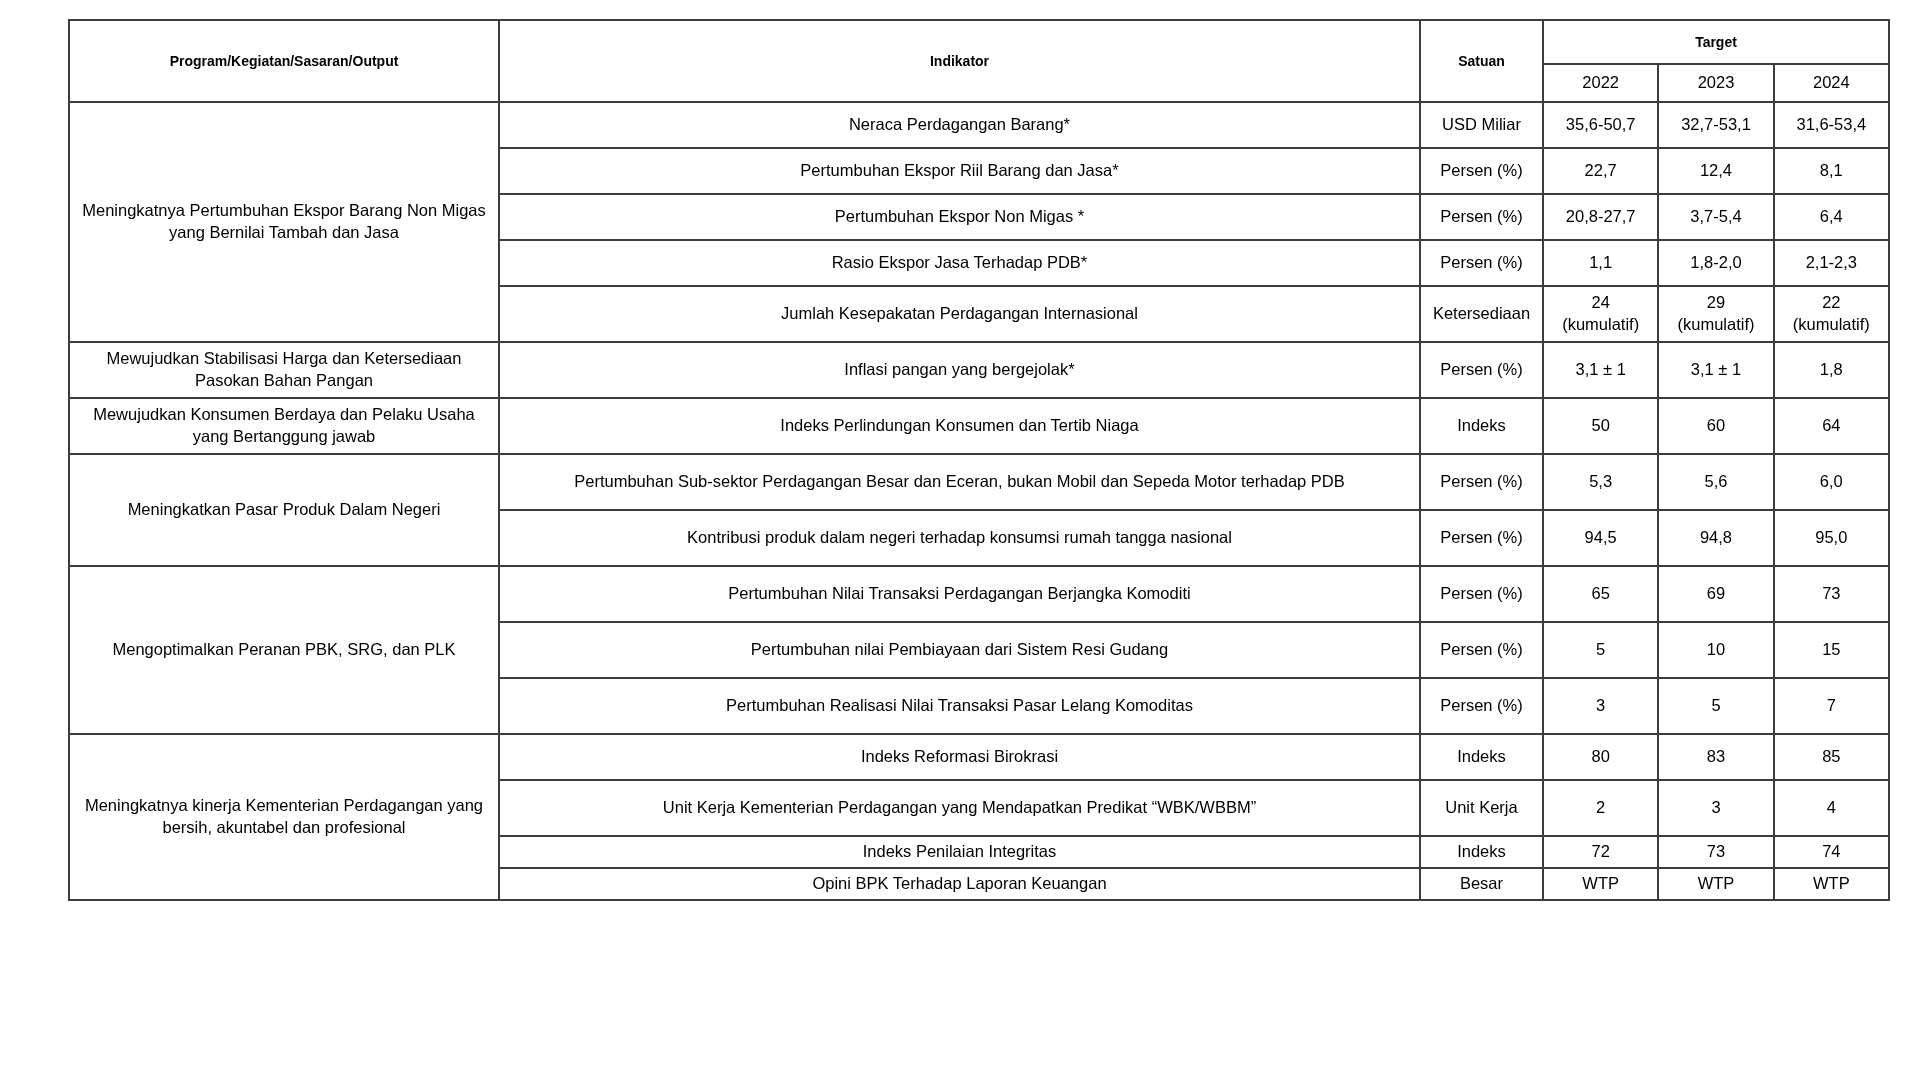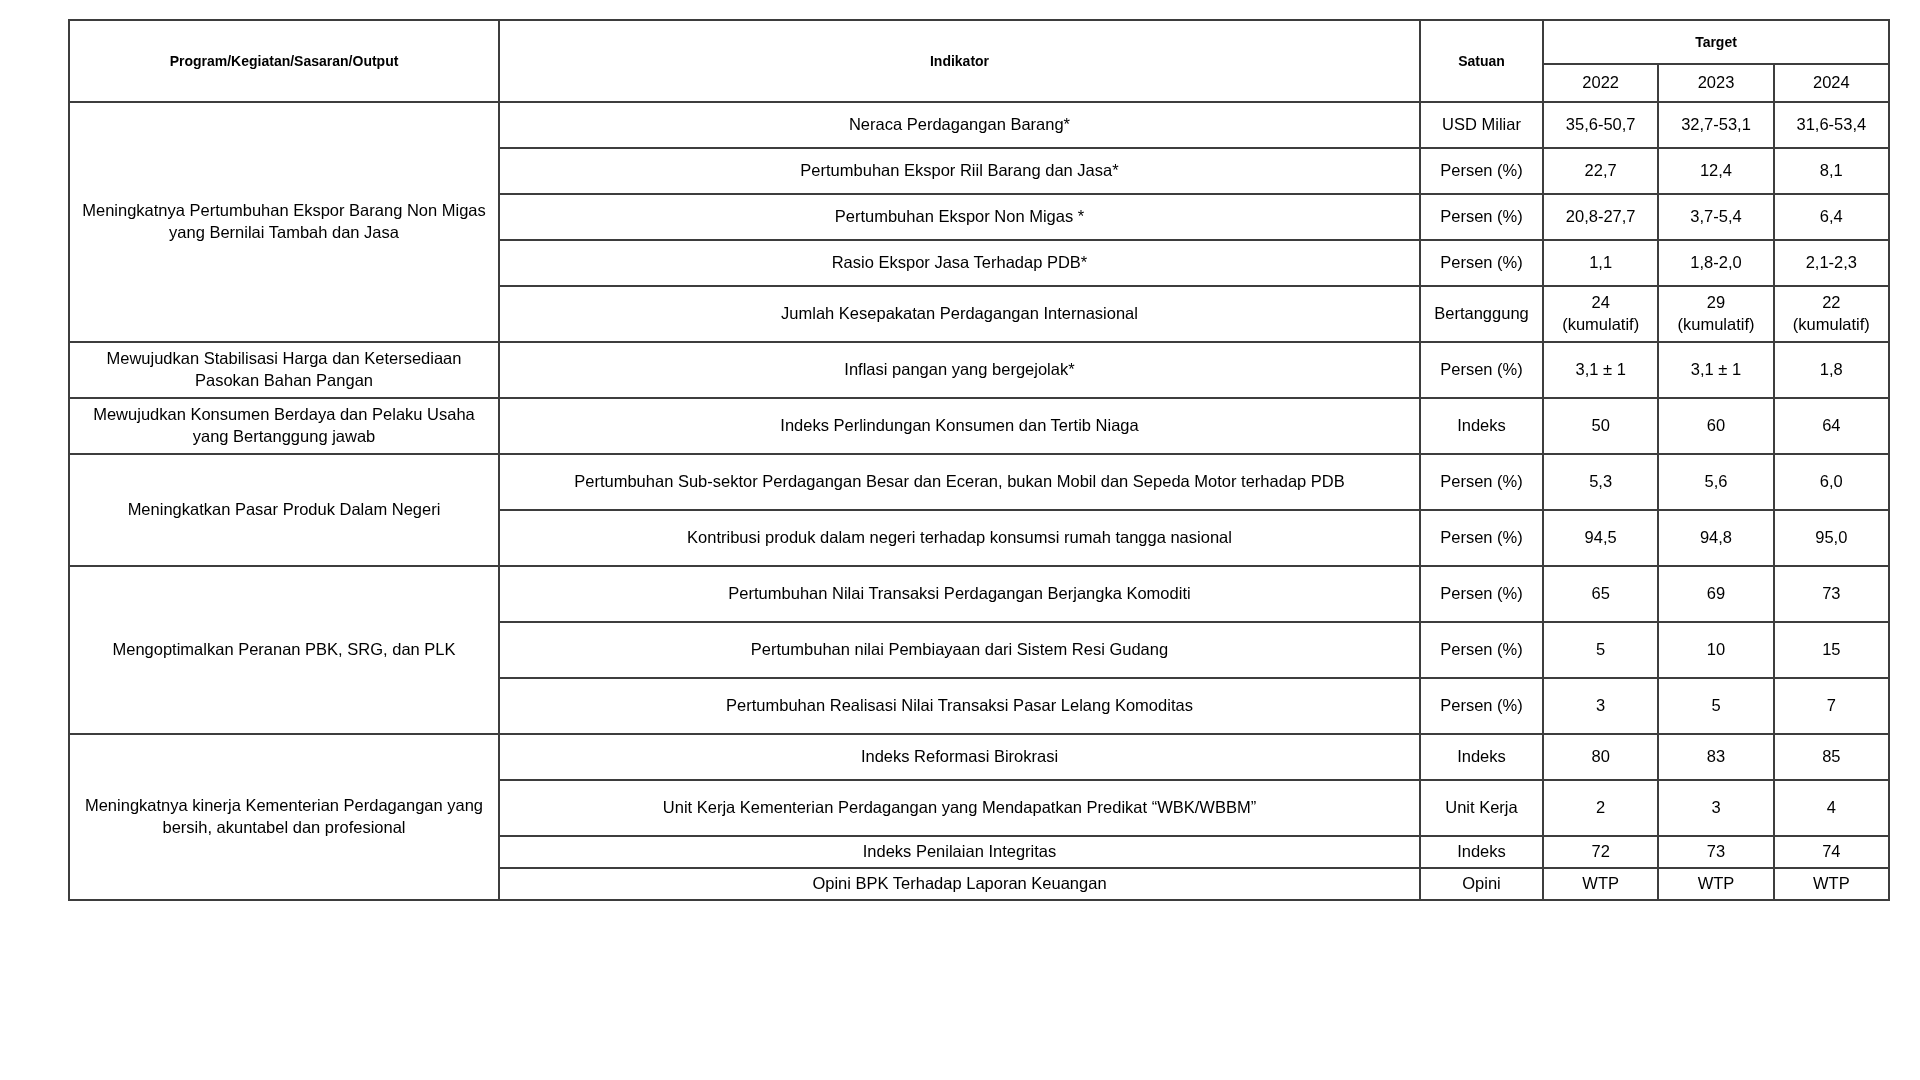--- a/index.html
+++ b/index.html
@@ -118,21 +118,21 @@
         </tr>
         <tr class="r-h46">
           <td>Rasio Ekspor Jasa Terhadap PDB*</td>
           <td>Persen (%)</td>
           <td>1,1</td>
           <td>1,8-2,0</td>
           <td>2,1-2,3</td>
         </tr>
         <tr class="r-h56">
           <td>Jumlah Kesepakatan Perdagangan Internasional</td>
-          <td>Bertanggung</td>
+          <td>Ketersediaan</td>
           <td>
             <span class="stack-line">24</span>
             <span class="stack-line">(kumulatif)</span>
           </td>
           <td>
             <span class="stack-line">29</span>
             <span class="stack-line">(kumulatif)</span>
           </td>
           <td>
             <span class="stack-line">22</span>
@@ -209,20 +209,20 @@
         </tr>
         <tr class="r-h40">
           <td>Indeks Penilaian Integritas</td>
           <td>Indeks</td>
           <td>72</td>
           <td>73</td>
           <td>74</td>
         </tr>
         <tr class="r-h40">
           <td>Opini BPK Terhadap Laporan Keuangan</td>
-          <td>Opini</td>
+          <td>Besar</td>
           <td>WTP</td>
           <td>WTP</td>
           <td>WTP</td>
         </tr>
       </tbody>
   </table>
 </div>
 
 </body></html>

